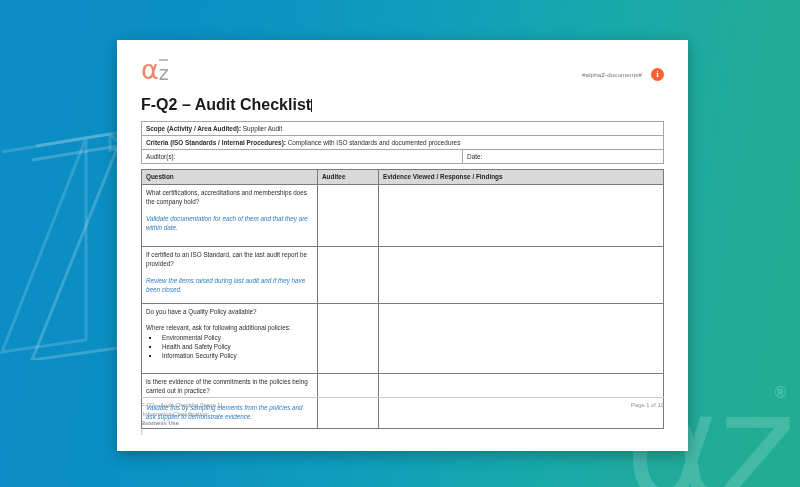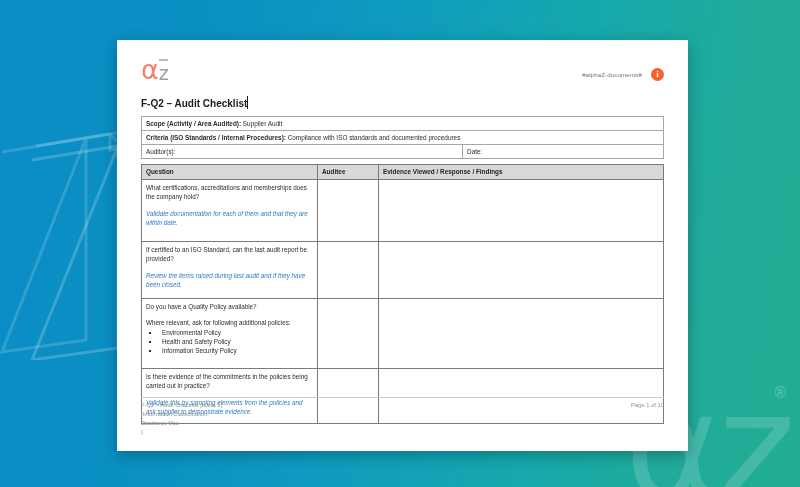--- a/index.html
+++ b/index.html
@@ -118,21 +118,21 @@
     font-weight: bold;
     font-family: "Liberation Serif", serif;
     display: flex;
     align-items: center;
     justify-content: center;
     line-height: 1;
   }
 
   
   #doc-title {
-    font-size: 10px;
+    font-size: 16px;
     font-weight: bold;
     color: #1a1a1a;
     margin-top: 2px;
     margin-bottom: 7px;
     white-space: nowrap;
     font-family: "Liberation Sans", sans-serif;
   }
   #doc-title .caret {
     display: inline-block;
     width: 1px;

